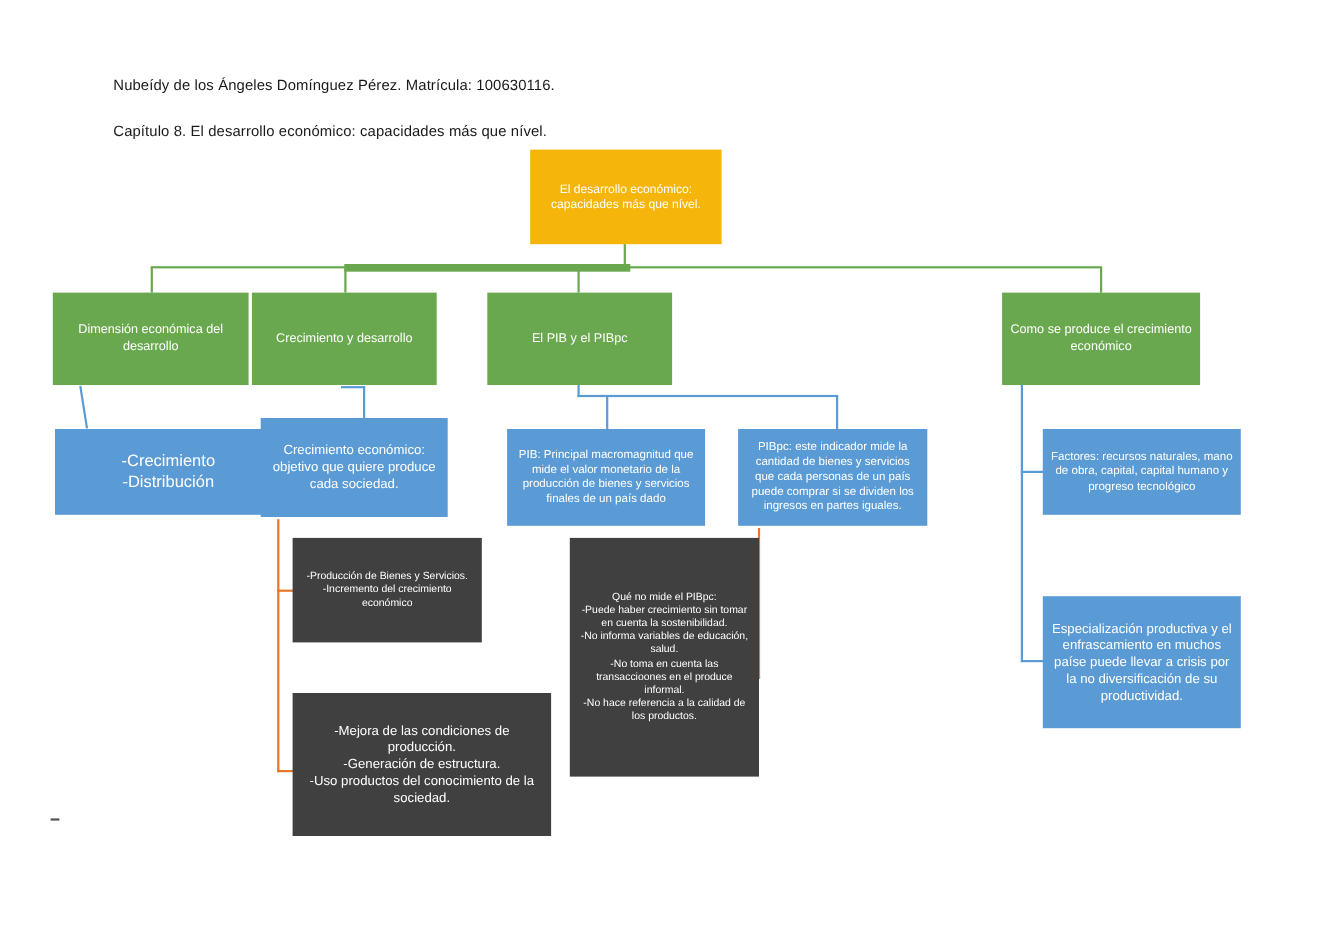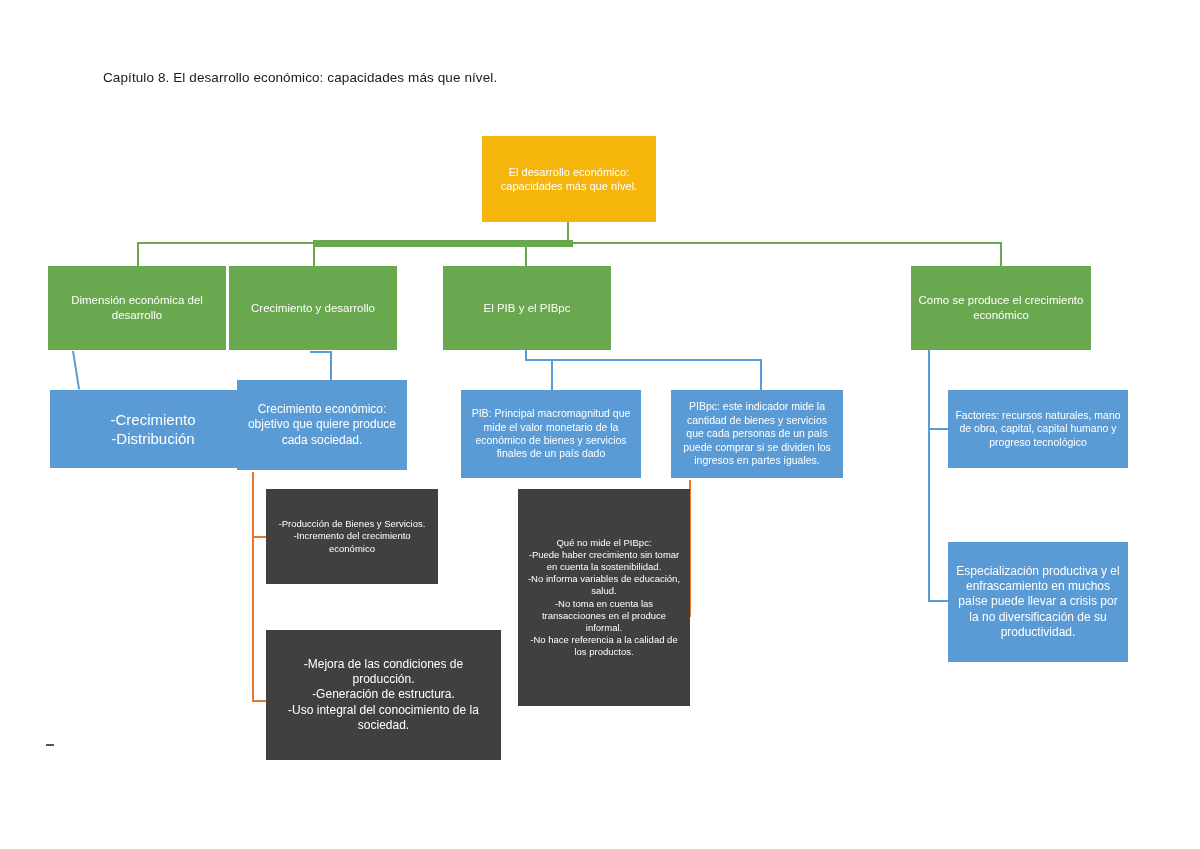--- a/index.html
+++ b/index.html
@@ -74,20 +74,21 @@
     height: 1.5px;
     background: #555;
   }
 </style>
 </head>
 <body>
 
 <div id="page">
 
   <div class="header-block">
+    <span class="header-line">Nubeídy de los Ángeles Domínguez Pérez. Matrícula: 100630116.</span>
     <span class="header-line">Capítulo 8. El desarrollo económico: capacidades más que nível.</span>
   </div>
 
   <div class="ln ln-g" style="left:567px; top:221px; width:2px; height:23px;"></div>
 
   <div class="ln ln-g" style="left:313px; top:240px; width:260px; height:7px;"></div>
 
   <div class="ln ln-g" style="left:137px; top:242px; width:180px; height:2px;"></div>
 
   <div class="ln ln-g" style="left:570px; top:242px; width:432px; height:2px;"></div>
@@ -134,21 +135,21 @@
   <div class="node n-blue" style="left:50px; top:390px; width:206px; height:78px; font-size:15px;">
     <span class="txt">-Crecimiento
 -Distribución</span>
   </div>
 
   <div class="node n-blue" style="left:237px; top:380px; width:170px; height:90px; font-size:12px;">
     <span class="txt">Crecimiento económico: objetivo que quiere produce cada sociedad.</span>
   </div>
 
   <div class="node n-blue" style="left:461px; top:390px; width:180px; height:88px; font-size:10.5px;">
-    <span class="txt">PIB: Principal macromagnitud que mide el valor monetario de la económico de bienes y servicios finales de un país dado</span>
+    <span class="txt">PIB: Principal macromagnitud que mide el valor monetario de la producción de bienes y servicios finales de un país dado</span>
   </div>
 
   <div class="node n-blue" style="left:671px; top:390px; width:172px; height:88px; font-size:10.5px;">
     <span class="txt">PIBpc: este indicador mide la cantidad de bienes y servicios que cada personas de un país puede comprar si se dividen los ingresos en partes iguales.</span>
   </div>
 
   <div class="node n-blue" style="left:948px; top:390px; width:180px; height:78px; font-size:10.5px;">
     <span class="txt">Factores: recursos naturales, mano de obra,  capital, capital humano y progreso tecnológico</span>
   </div>
 
@@ -164,21 +165,21 @@
   <div class="ln ln-o" style="left:672px; top:615px; width:19px; height:2px;"></div>
 
   <div class="node n-orange" style="left:266px; top:489px; width:172px; height:95px; font-size:9.5px;">
     <span class="txt">-Producción de Bienes y Servicios.
 -Incremento del crecimiento económico</span>
   </div>
 
   <div class="node n-orange" style="left:266px; top:630px; width:235px; height:130px; font-size:12px;">
     <span class="txt">-Mejora de las condiciones de producción.
 -Generación de estructura.
--Uso integral del conocimiento de la sociedad.</span>
+-Uso productos del conocimiento de la sociedad.</span>
   </div>
 
   <div class="node n-orange" style="left:518px; top:489px; width:172px; height:217px; font-size:9.5px;">
     <span class="txt">Qué no mide el PIBpc:
 -Puede haber crecimiento sin tomar en cuenta la sostenibilidad.
 -No informa variables de educación, salud.
 -No toma en cuenta las transaccioones en el produce informal.
 -No hace referencia a la calidad de los productos.</span>
   </div>
 

